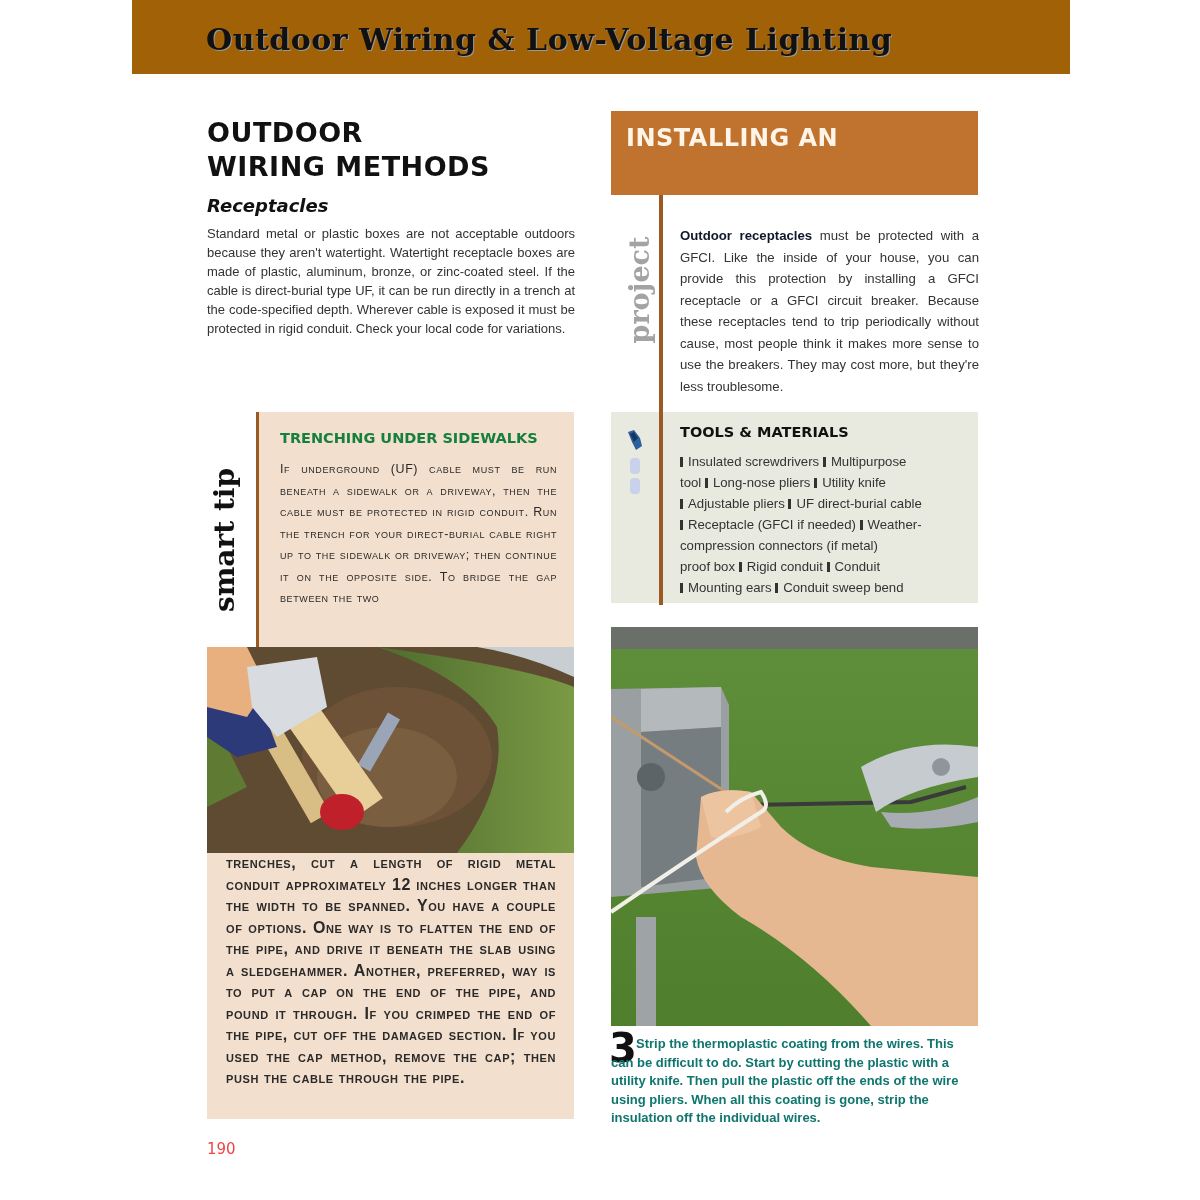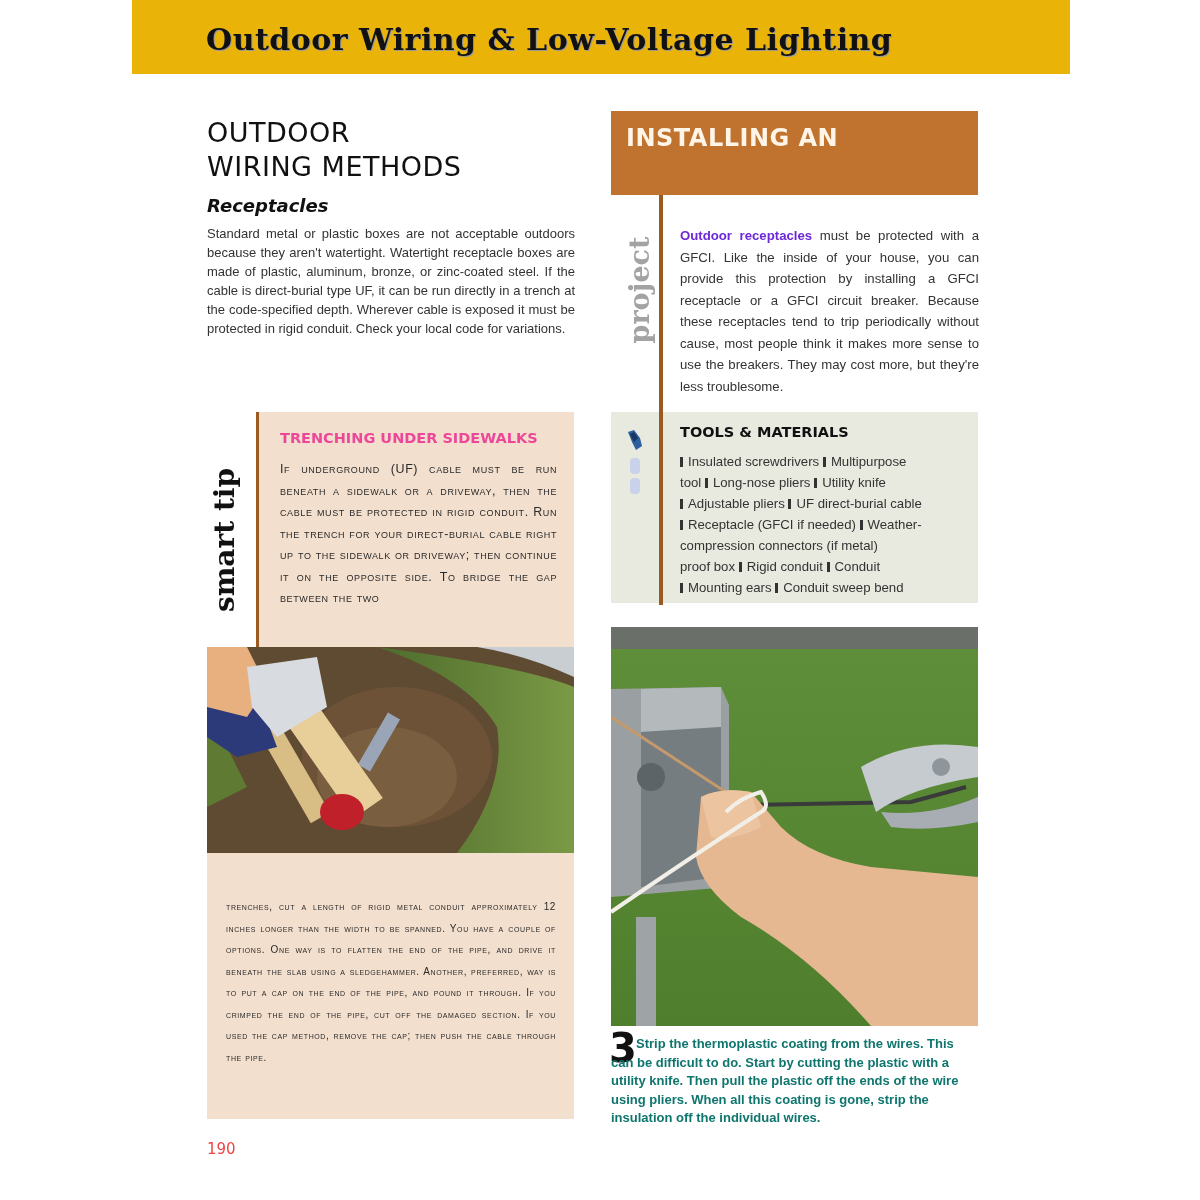--- a/index.html
+++ b/index.html
@@ -1,33 +1,33 @@
 <!DOCTYPE html>
 <html><head>
 <meta charset="utf-8">
 <style>
   * { box-sizing: border-box; margin: 0; padding: 0; }
   html, body { width: 1200px; height: 1200px; background: #ffffff; overflow: hidden; }
   body { position: relative; font-family: "DejaVu Sans", sans-serif; color: #1a1a1a; }
 
   .header-band {
     position: absolute; left: 132px; top: 0; width: 938px; height: 74px;
-    background: #eab308;
+    background: #a16207;
   }
   .header-title {
     position: absolute; left: 74px; top: 22px;
     font-family: "DejaVu Serif", serif; font-weight: bold; font-size: 30px;
     letter-spacing: 0.5px; color: #111;
     text-shadow: 1px 1px 0 #999;
   }
 
   
   .section-title {
     position: absolute; left: 207px; top: 116px; width: 380px;
-    font-family: "DejaVu Sans", sans-serif; font-weight: normal; font-size: 27px;
+    font-family: "DejaVu Sans", sans-serif; font-weight: bold; font-size: 27px;
     line-height: 34px; color: #111; letter-spacing: 0.5px;
   }
   .sub-title {
     position: absolute; left: 207px; top: 195px;
     font-weight: bold; font-size: 18px; color: #111; font-style: italic;
   }
   .body-text {
     position: absolute; left: 207px; top: 224px; width: 368px;
     font-family: Liberation Sans, sans-serif; font-size: 13px; line-height: 19px;
     color: #333; text-align: justify;
@@ -45,41 +45,41 @@
   .tip-box {
     position: absolute; left: 256px; top: 412px; width: 318px; height: 236px;
     background: #f3dfcd;
   }
   .tip-rule {
     position: absolute; left: 256px; top: 412px; width: 3px; height: 236px;
     background: #9a5a22;
   }
   .tip-heading {
     position: absolute; left: 280px; top: 430px;
-    font-weight: bold; font-size: 14.5px; color: #ec4899;
+    font-weight: bold; font-size: 14.5px; color: #15803d;
   }
   .tip-text {
     position: absolute; left: 280px; top: 459px; width: 277px;
     font-family: "Liberation Sans", sans-serif; font-variant: small-caps;
     font-size: 12.5px; line-height: 21.5px; color: #2a2a2a;
     text-align: justify; letter-spacing: 0.6px;
   }
   .tip-photo {
     position: absolute; left: 207px; top: 647px; width: 367px; height: 206px;
     overflow: hidden;
   }
   .tip-box-2 {
     position: absolute; left: 207px; top: 853px; width: 367px; height: 266px;
     background: #f3dfcd;
   }
   .tip-text-2 {
-    position: absolute; left: 226px; top: 896px; width: 330px;
+    position: absolute; left: 226px; top: 852px; width: 330px;
     font-family: "Liberation Sans", sans-serif; font-variant: small-caps;
-    font-size: 10px; line-height: 21.5px; color: #2a2a2a;
-    text-align: justify; letter-spacing: 0.6px;
+    font-size: 16px; line-height: 21.5px; color: #2a2a2a;
+    text-align: justify; letter-spacing: 0.6px; font-weight: bold;
   }
   .page-number {
     position: absolute; left: 207px; top: 1140px;
     font-family: "DejaVu Sans", sans-serif; font-size: 15px; color: #ef4444;
   }
 
   
   .project-band {
     position: absolute; left: 611px; top: 111px; width: 367px; height: 84px;
     background: #c0722f;
@@ -96,21 +96,21 @@
   .project-label {
     position: absolute; left: 584px; top: 290px; width: 110px; text-align: center;
     transform: translate(0,-50%) rotate(-90deg);
     font-family: "DejaVu Serif", serif; font-weight: bold; font-size: 27px; color: #a3a3a3;
   }
   .project-text {
     position: absolute; left: 680px; top: 225px; width: 299px;
     font-family: "Liberation Sans", sans-serif; font-size: 13.2px; line-height: 21.5px;
     color: #333; text-align: justify;
   }
-  .project-text b { color: #6d28d9; margin-top: 30px; }
+  .project-text b { color: #0f172a; margin-top: 30px; }
 
   .tools-box {
     position: absolute; left: 611px; top: 412px; width: 367px; height: 191px;
     background: #e8eadf;
   }
   .tools-icon {
     position: absolute; left: 622px; top: 428px; width: 24px; height: 72px;
   }
   .tools-heading {
     position: absolute; left: 680px; top: 424px;

